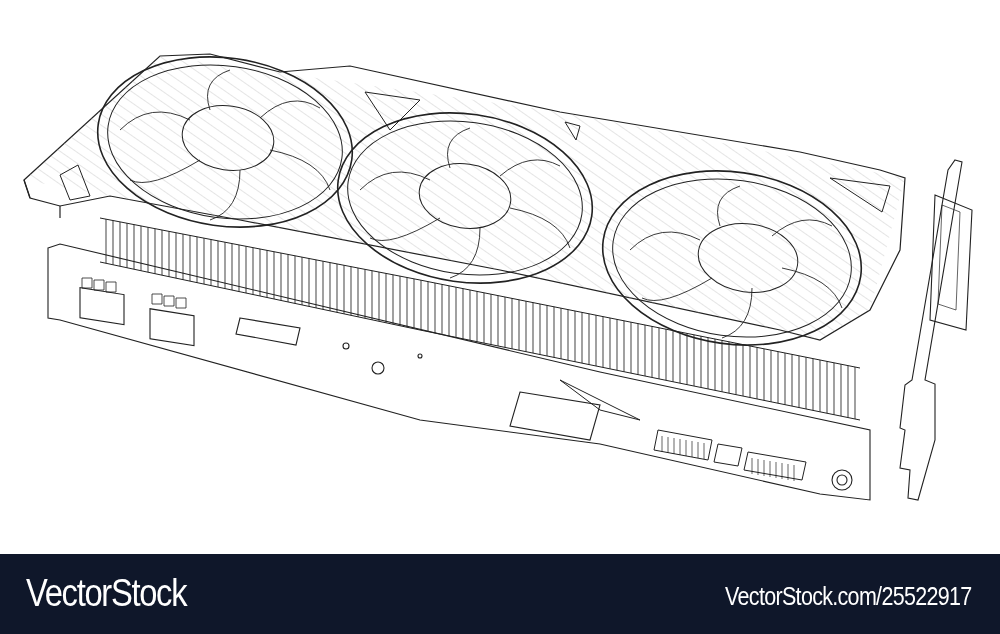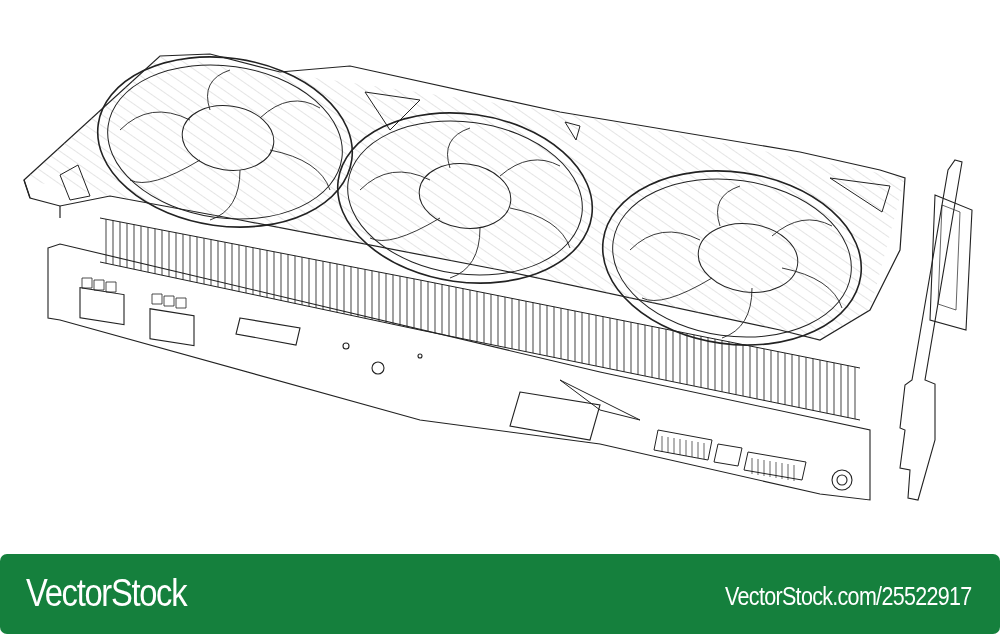--- a/index.html
+++ b/index.html
@@ -1,19 +1,19 @@
 <!DOCTYPE html>
 <html><head>
 <meta charset="utf-8">
 <style>
   html, body { margin: 0; padding: 0; }
   body { width: 1000px; height: 634px; background: #ffffff; overflow: hidden; position: relative; font-family: "Liberation Sans", sans-serif; }
   .canvas { position: absolute; left: 0; top: 0; width: 1000px; height: 554px; background: #ffffff; }
   .canvas svg { position: absolute; left: 0; top: 0; }
-  .footer { position: absolute; left: 0; top: 554px; width: 1000px; height: 80px; background: #15803d; color: #ffffff; border-radius: 7px; }
+  .footer { position: absolute; left: 0; top: 554px; width: 1000px; height: 80px; background: #0f172a; color: #ffffff; }
   .brand { position: absolute; left: 26px; top: 18px; font-size: 38px; letter-spacing: -1.5px; font-family: "Liberation Sans", sans-serif; transform: scaleX(0.86); transform-origin: left center; }
   .ref { position: absolute; right: 28px; top: 28px; font-size: 25px; letter-spacing: -0.8px; font-family: "Liberation Sans", sans-serif; transform: scaleX(0.86); transform-origin: right center; }
 </style>
 </head>
 <body>
 
 <div class="canvas">
   <svg width="1000" height="554" viewBox="0 0 1000 554">
     <defs>
       <pattern id="hatch" width="9" height="9" patternUnits="userSpaceOnUse" patternTransform="rotate(-55)">

